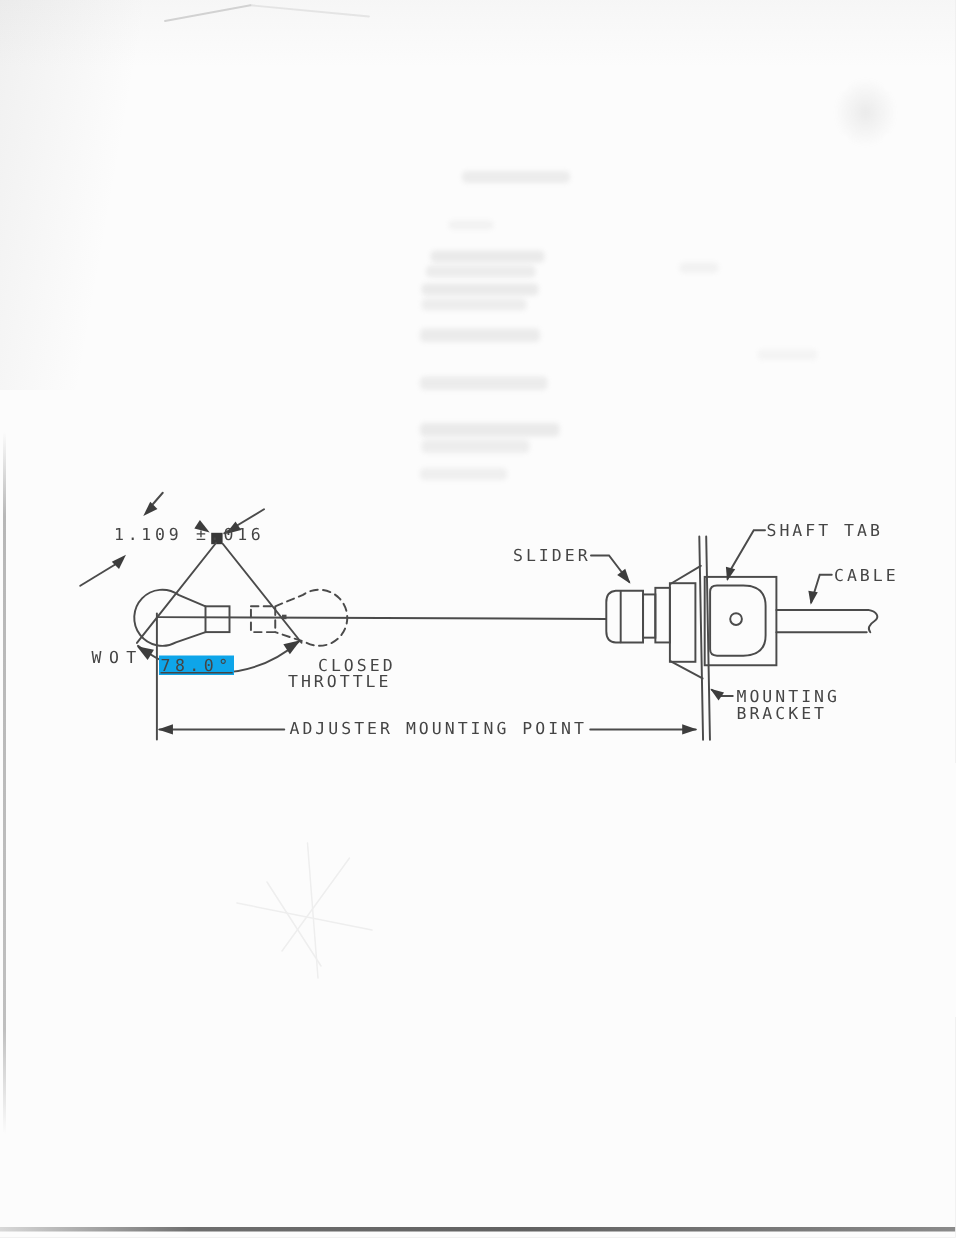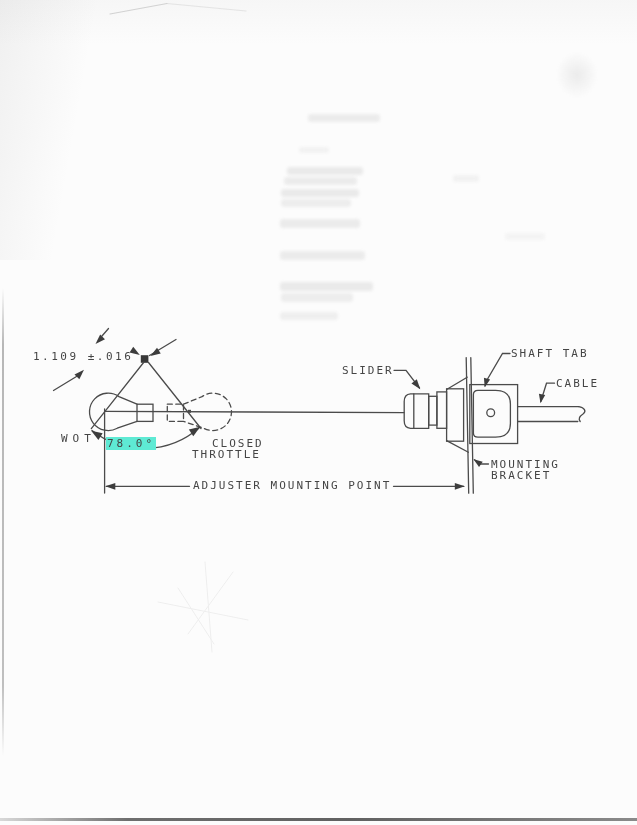--- a/index.html
+++ b/index.html
@@ -14,23 +14,23 @@
     background:linear-gradient(rgba(140,140,140,.05),rgba(140,140,140,0));}
   .edge-left{position:absolute;left:2px;top:288px;width:1.6px;height:468px;
     background:linear-gradient(rgba(150,150,150,0),rgba(160,160,160,.75) 12%,rgba(165,165,165,.7) 85%,rgba(150,150,150,0));}
   .edge-bottom{position:absolute;left:0;top:817.5px;width:637px;height:3px;
     background:linear-gradient(to right,rgba(110,110,110,.25),rgba(75,75,75,.8) 20%,rgba(70,70,70,.85) 55%,rgba(90,90,90,.7));}
   .art{position:absolute;left:0;top:0;}
   .lbl{
     position:absolute;font-size:11px;line-height:13px;color:#454545;
     letter-spacing:2px;white-space:nowrap;font-weight:500;
   }
-  .lbl-dim{letter-spacing:2.5px;}
+  .lbl-dim{letter-spacing:2.5px;margin-left:43px;}
   .lbl-wot{letter-spacing:5px;}
-  .lbl-angle{letter-spacing:3px;background:#5eead4;padding:0 1px;}
+  .lbl-angle{letter-spacing:3px;background:#0ea5e9;padding:0 1px;text-decoration:underline;}
   .gbar{position:absolute;background:#9a9a9a;border-radius:3px;filter:blur(1.6px);}
   .gstamp{position:absolute;left:556px;top:52px;width:42px;height:46px;border-radius:50%;
     background:radial-gradient(closest-side,rgba(150,150,150,.16),rgba(150,150,150,0));filter:blur(1px);}
 </style>
 </head>
 <body>
 
 <div class="page">
 
   <div class="shade-tl"></div>

